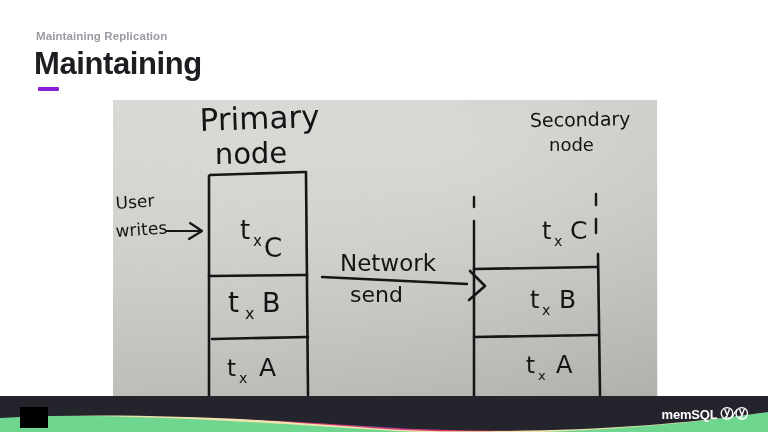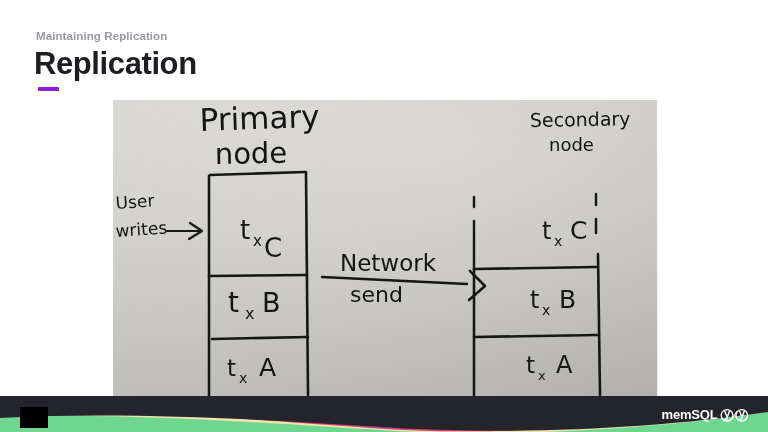--- a/index.html
+++ b/index.html
@@ -93,39 +93,39 @@
     top: 11px;
     width: 28px;
     height: 21px;
     background: #000000;
   }
   .logo {
     position: absolute;
     right: 20px;
     top: 11px;
     display: flex;
-    align-items: flex-end;
+    align-items: flex-start;
     gap: 3px;
     color: #ffffff;
     font-size: 13px;
     font-weight: bold;
     letter-spacing: -0.2px;
   }
   .logo-mark {
     display: inline-block;
     line-height: 1;
   }
 </style>
 </head>
 <body>
 
 <div id="slide">
 
   <div class="kicker">Maintaining Replication</div>
-  <div class="title">Replication</div>
+  <div class="title">Maintaining</div>
   <div class="accent-bar"></div>
 
   <div class="board">
     <svg class="board-svg" viewBox="0 0 546 300">
       <defs>
         <filter id="rough">
           <feTurbulence type="fractalNoise" baseFrequency="0.9" numOctaves="2" result="n"></feTurbulence>
           <feDisplacementMap in="SourceGraphic" in2="n" scale="1.1"></feDisplacementMap>
         </filter>
         <linearGradient id="glare" x1="0" y1="0" x2="1" y2="1">

